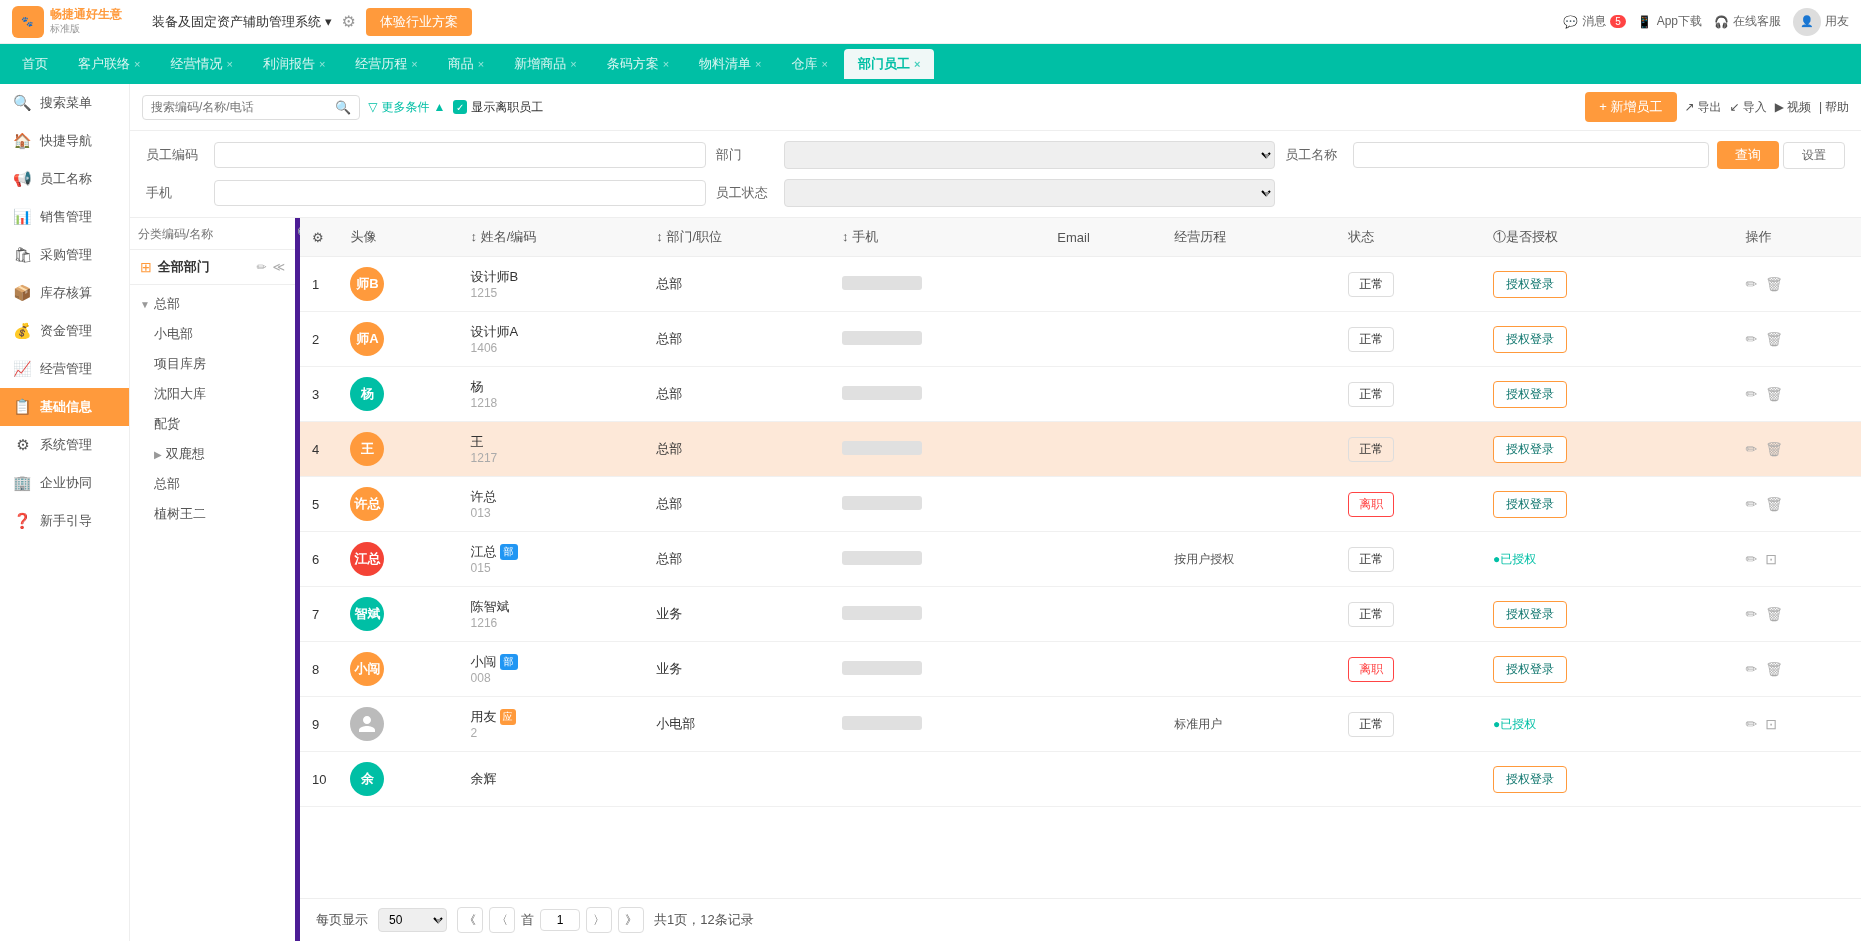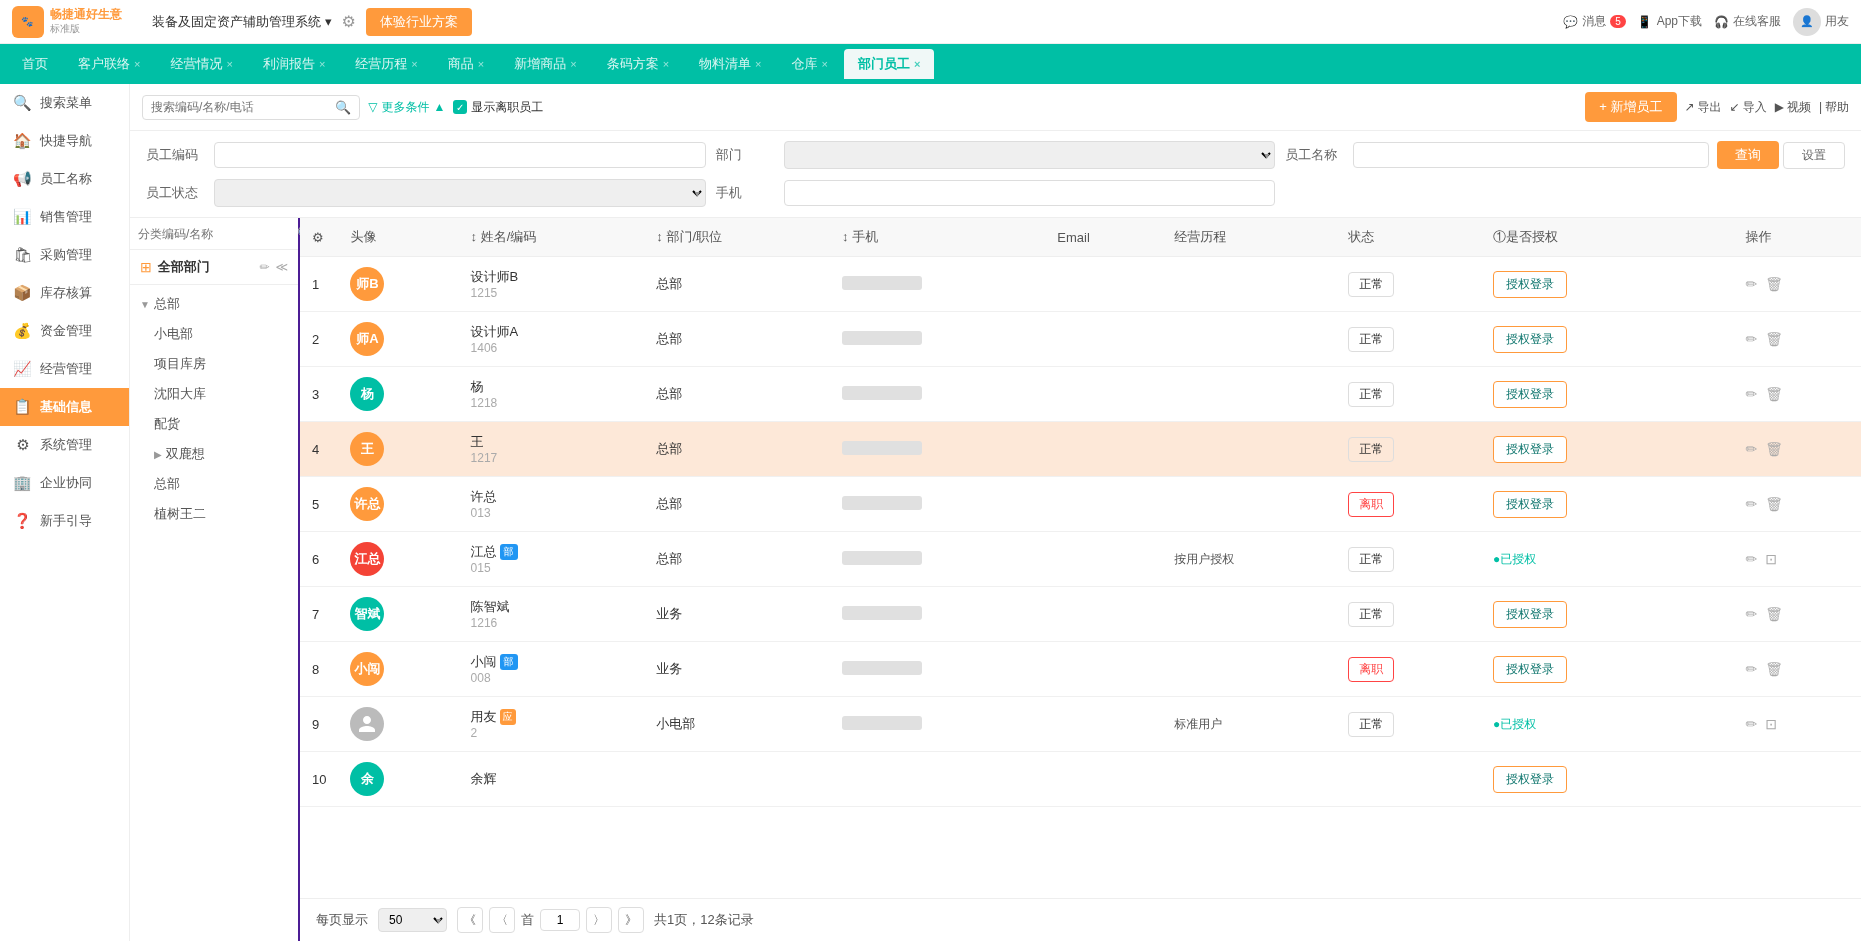--- a/index.html
+++ b/index.html
@@ -34,21 +34,21 @@
     .sidebar-item.active { background: #ff9a3c; color: white; font-weight: bold; }
     .sidebar-item .s-icon { width: 18px; height: 18px; display: flex; align-items: center; justify-content: center; font-size: 15px; }
 
     
     .content-area { flex: 1; display: flex; flex-direction: column; overflow: hidden; }
 
     
     .content-split { display: flex; flex: 1; overflow: hidden; }
 
     
-    .dept-panel { width: 170px; background: #fff; border-right: 2px solid #4c1d95; display: flex; flex-direction: column; flex-shrink: 0; }
+    .dept-panel { width: 170px; background: #fff; border-right: 5px solid #4c1d95; display: flex; flex-direction: column; flex-shrink: 0; }
     .dept-search { display: flex; align-items: center; padding: 8px; border-bottom: 1px solid #eee; gap: 4px; }
     .dept-search input { flex: 1; border: none; outline: none; font-size: 12px; color: #333; }
     .dept-header { display: flex; align-items: center; padding: 8px 10px; gap: 6px; border-bottom: 1px solid #eee; }
     .dept-header-label { font-size: 13px; color: #333; font-weight: bold; flex: 1; }
     .dept-tree { flex: 1; overflow-y: auto; padding: 4px 0; }
     .dept-node { padding: 6px 10px; font-size: 13px; color: #555; cursor: pointer; display: flex; align-items: center; gap: 4px; }
     .dept-node.child { padding-left: 24px; }
 
     
     .main-panel { flex: 1; display: flex; flex-direction: column; overflow: hidden; background: #f5f5f5; }
@@ -290,28 +290,28 @@
       </div>
       <div class="filter-row">
         <span class="filter-label">员工名称</span>
         <input class="filter-input" type="text" style="">
         <div class="filter-actions">
           <button class="query-btn">查询</button>
           <button class="reset-btn">设置</button>
         </div>
       </div>
       <div class="filter-row">
+        <span class="filter-label">手机</span>
+        <input class="filter-input" type="text" style="">
+      </div>
+      <div class="filter-row">
         <span class="filter-label">员工状态</span>
         <div class="select-wrapper" style="flex:1;">
           <select class="filter-input"><option></option></select>
         </div>
-      </div>
-      <div class="filter-row">
-        <span class="filter-label">手机</span>
-        <input class="filter-input" type="text" style="">
       </div>
     </div>
 
     <div class="content-split">
 
       <div class="dept-panel">
         <div class="dept-search">
           <input type="text" style="flex: 1 1 0%; border: none; outline: none; font-size: 12px;" placeholder="分类编码/名称">
           <span style="color:#aaa;cursor:pointer;">🔍</span>
         </div>

